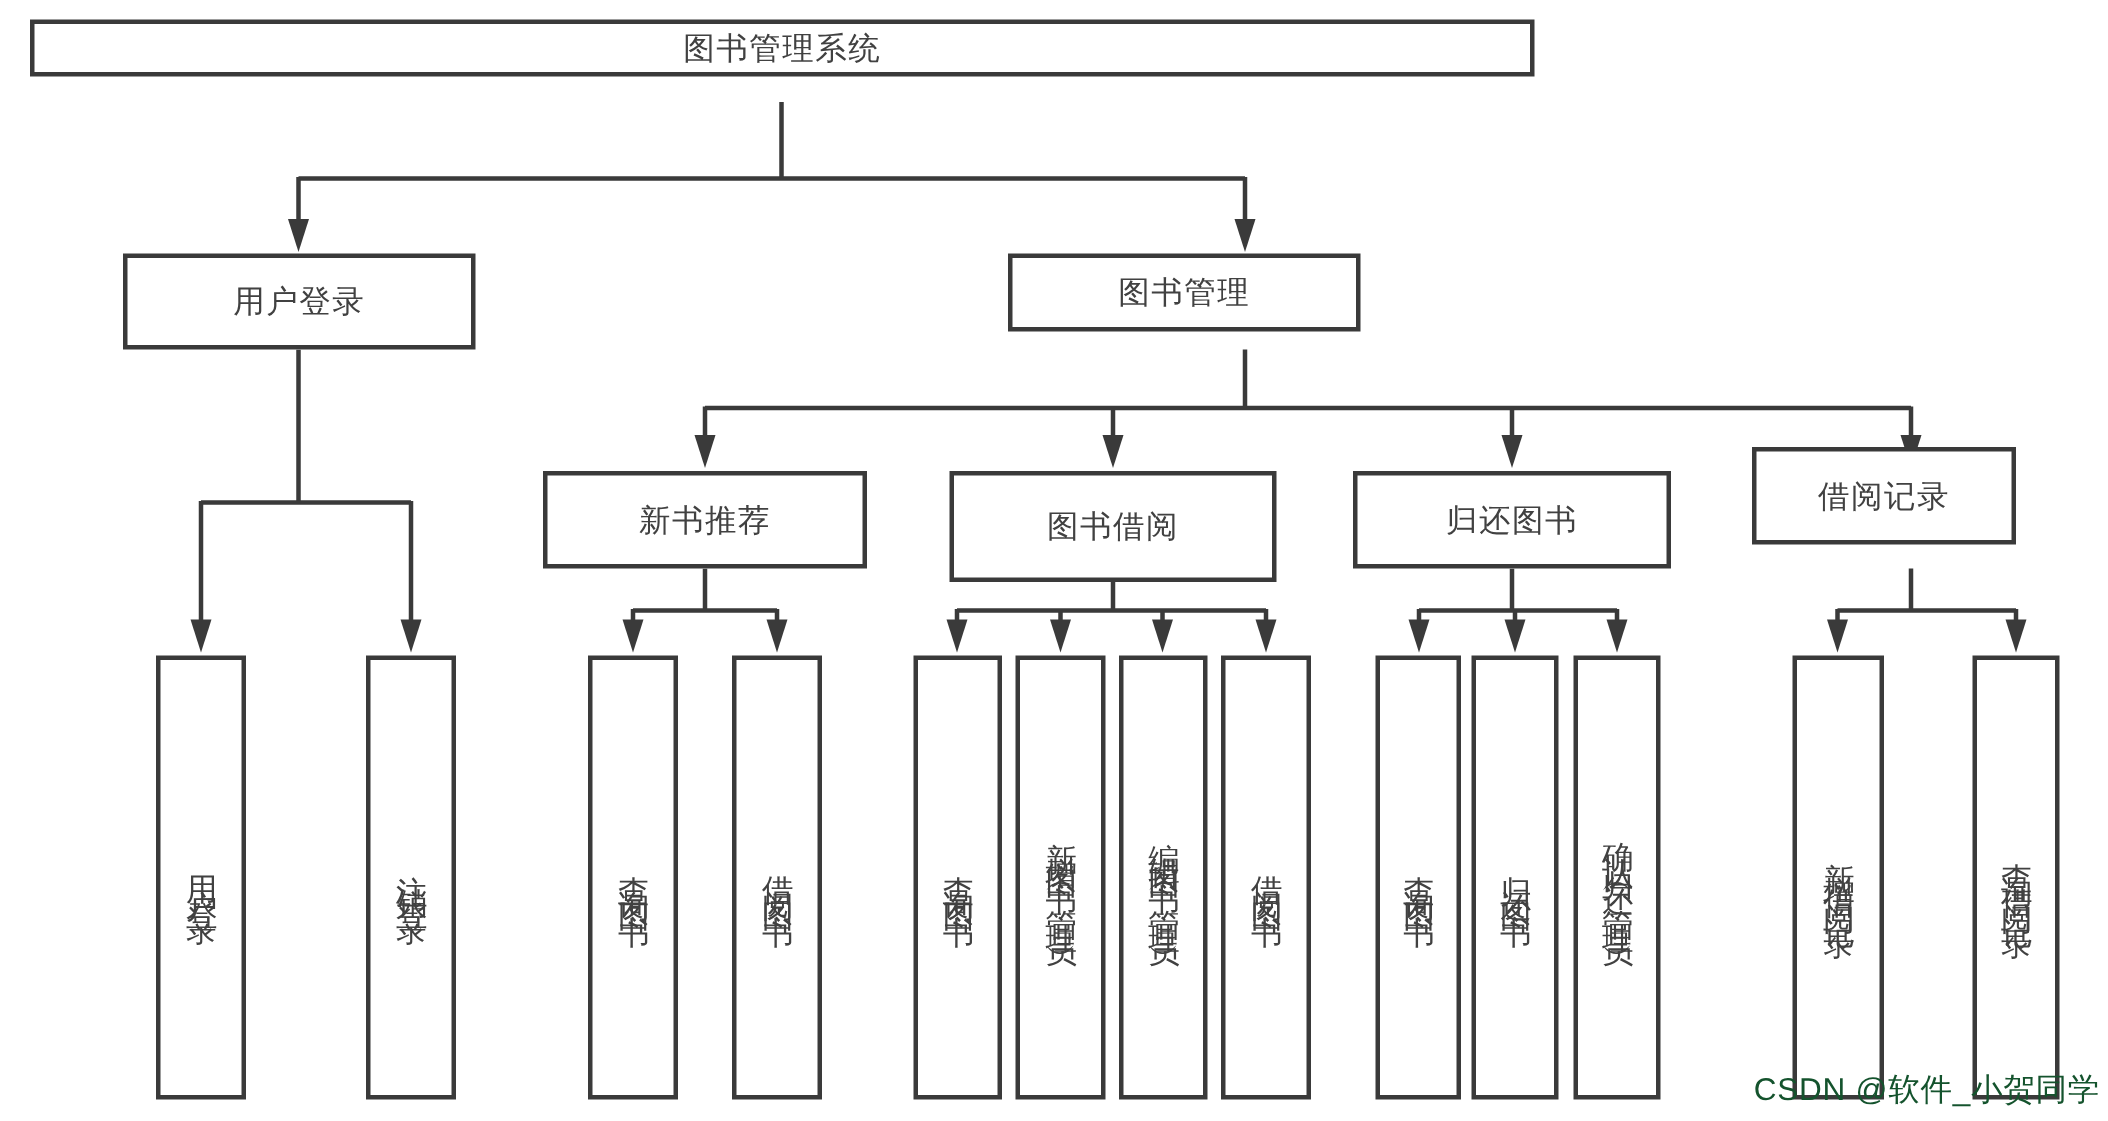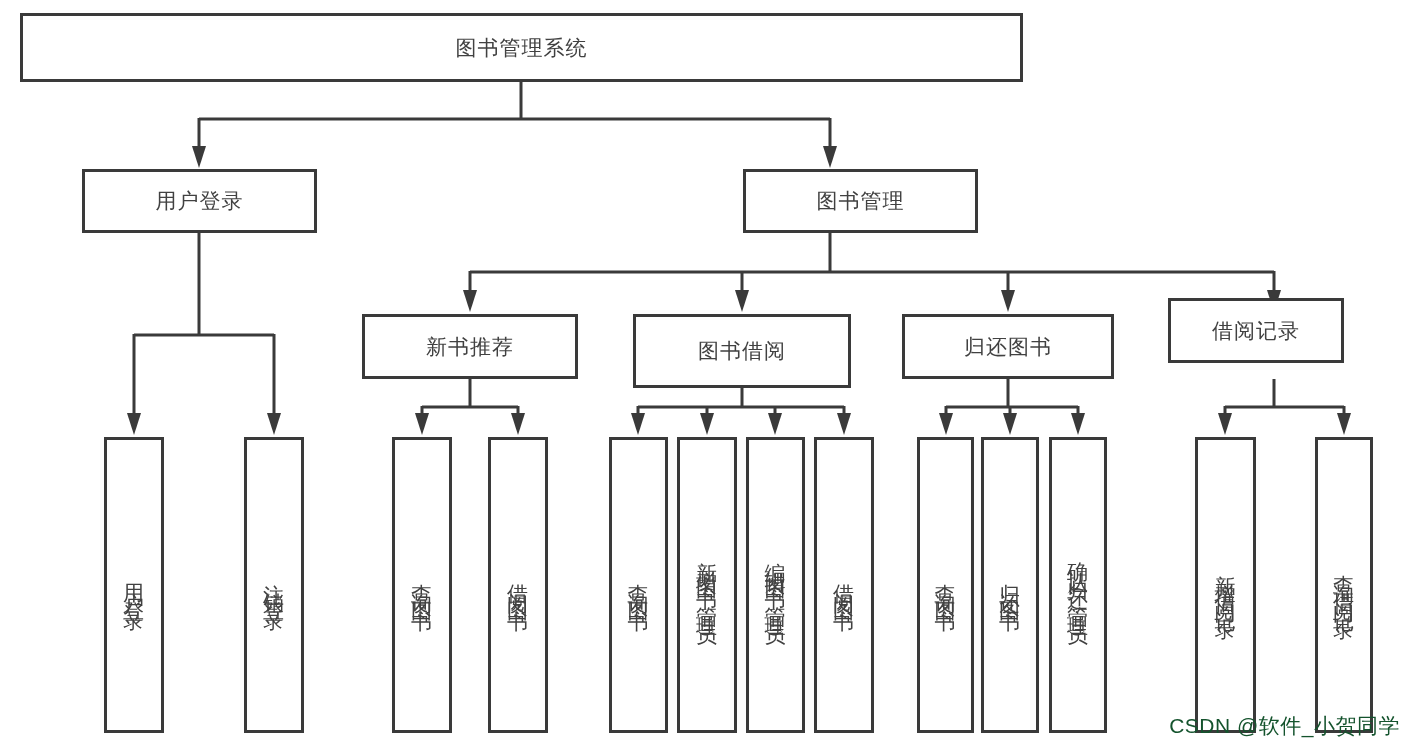--- a/index.html
+++ b/index.html
@@ -92,24 +92,24 @@
       <polygon points="768,413 782,413 775,435"></polygon>
       <polygon points="837,413 851,413 844,435"></polygon>
       <polygon points="939,413 953,413 946,435"></polygon>
       <polygon points="1003,413 1017,413 1010,435"></polygon>
       <polygon points="1071,413 1085,413 1078,435"></polygon>
       <polygon points="1218,413 1232,413 1225,435"></polygon>
       <polygon points="1337,413 1351,413 1344,435"></polygon>
     </g>
   </svg>
 
-  <div class="box hbox" style="left:20px; top:13px; width:1003px; height:69px;">图书管理系统</div>
+  <div class="box hbox" style="left:20px; top:13px; width:1003px; height:38px;">图书管理系统</div>
 
   <div class="box hbox" style="left:82px; top:169px; width:235px; height:64px;">用户登录</div>
-  <div class="box hbox" style="left:743px; top:169px; width:235px; height:64px;">图书管理</div>
+  <div class="box hbox" style="left:672px; top:169px; width:235px; height:52px;">图书管理</div>
 
   <div class="box hbox" style="left:362px; top:314px; width:216px; height:65px;">新书推荐</div>
   <div class="box hbox" style="left:633px; top:314px; width:218px; height:74px;">图书借阅</div>
   <div class="box hbox" style="left:902px; top:314px; width:212px; height:65px;">归还图书</div>
   <div class="box hbox" style="left:1168px; top:298px; width:176px; height:65px;">借阅记录</div>
 
   <div class="box vbox" style="left:104px; top:437px; width:60px; height:296px;">
     <span>用户登录</span>
   </div>
   <div class="box vbox" style="left:244px; top:437px; width:60px; height:296px;">

